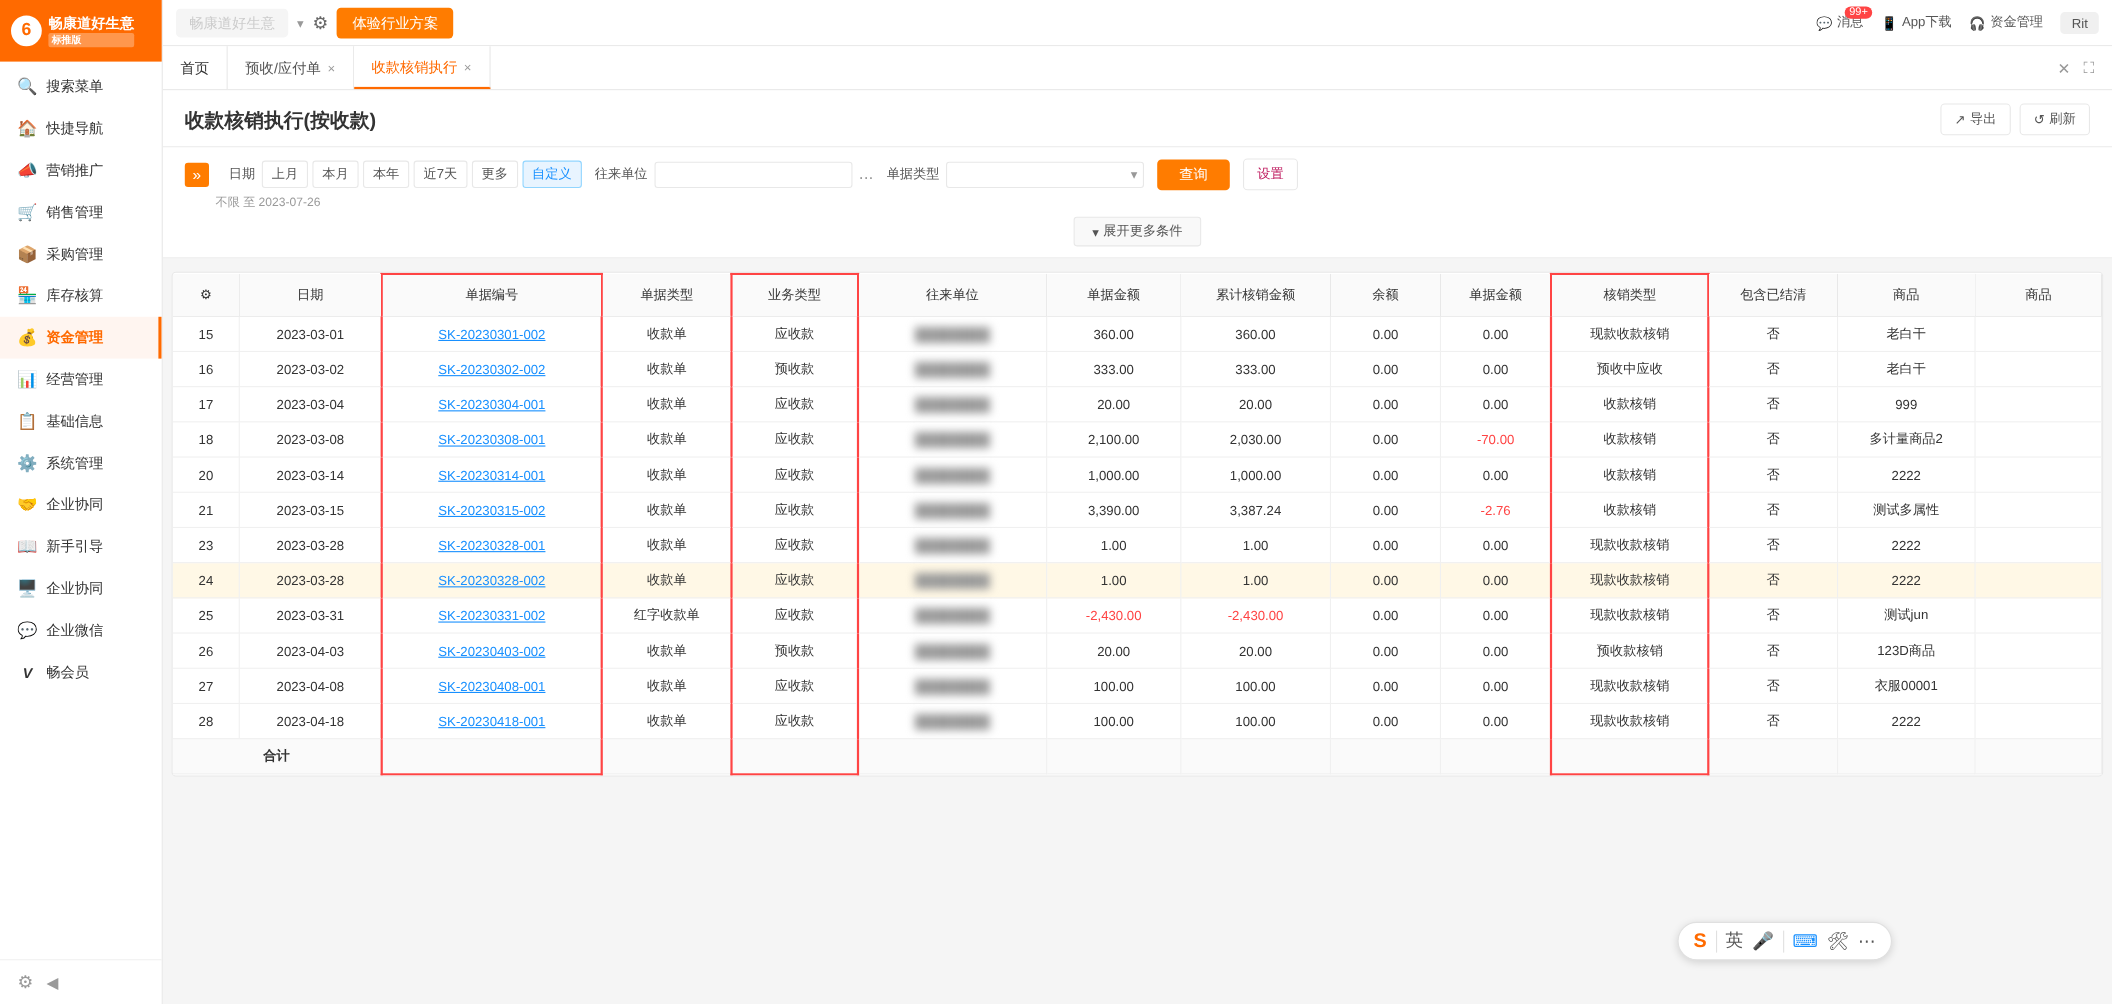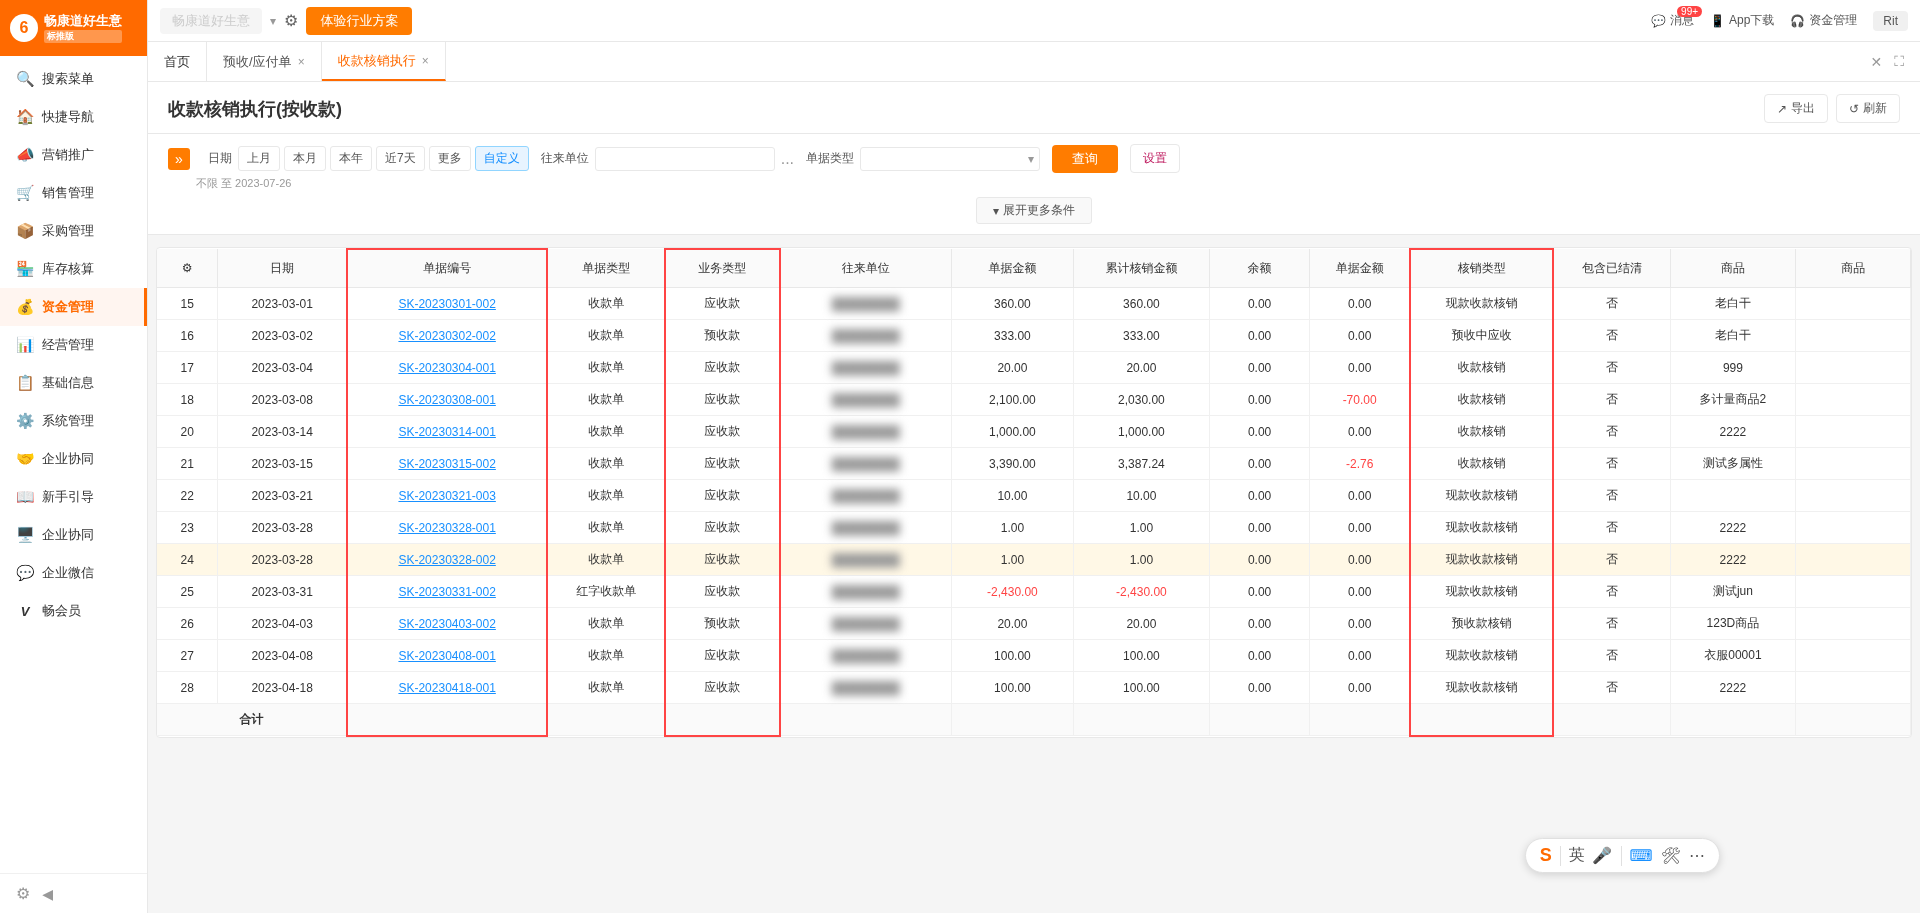--- a/index.html
+++ b/index.html
@@ -415,36 +415,20 @@
     <td class="col-amount" style="">3,390.00</td>
     <td class="col-cancel-amount" style="">3,387.24</td>
     <td class="col-balance">0.00</td>
     <td class="col-discount" style="color:#ff4444">-2.76</td>
     <td class="col-cancel-type">收款核销</td>
     <td class="col-settled">否</td>
     <td class="col-goods">测试多属性</td>
     <td class="col-goods2"></td>
   </tr>
               <tr>
-    <td class="col-no">22</td>
-    <td class="col-date">2023-03-21</td>
-    <td class="col-code"><a class="link-cell">SK-20230321-003</a></td>
-    <td class="col-type">收款单</td>
-    <td class="col-biz">应收款</td>
-    <td class="col-partner"><span class="blurred">████████</span></td>
-    <td class="col-amount" style="">10.00</td>
-    <td class="col-cancel-amount" style="">10.00</td>
-    <td class="col-balance">0.00</td>
-    <td class="col-discount" style="">0.00</td>
-    <td class="col-cancel-type">现款收款核销</td>
-    <td class="col-settled">否</td>
-    <td class="col-goods"></td>
-    <td class="col-goods2"></td>
-  </tr>
-              <tr>
     <td class="col-no">23</td>
     <td class="col-date">2023-03-28</td>
     <td class="col-code"><a class="link-cell">SK-20230328-001</a></td>
     <td class="col-type">收款单</td>
     <td class="col-biz">应收款</td>
     <td class="col-partner"><span class="blurred">████████</span></td>
     <td class="col-amount" style="">1.00</td>
     <td class="col-cancel-amount" style="">1.00</td>
     <td class="col-balance">0.00</td>
     <td class="col-discount" style="">0.00</td>

